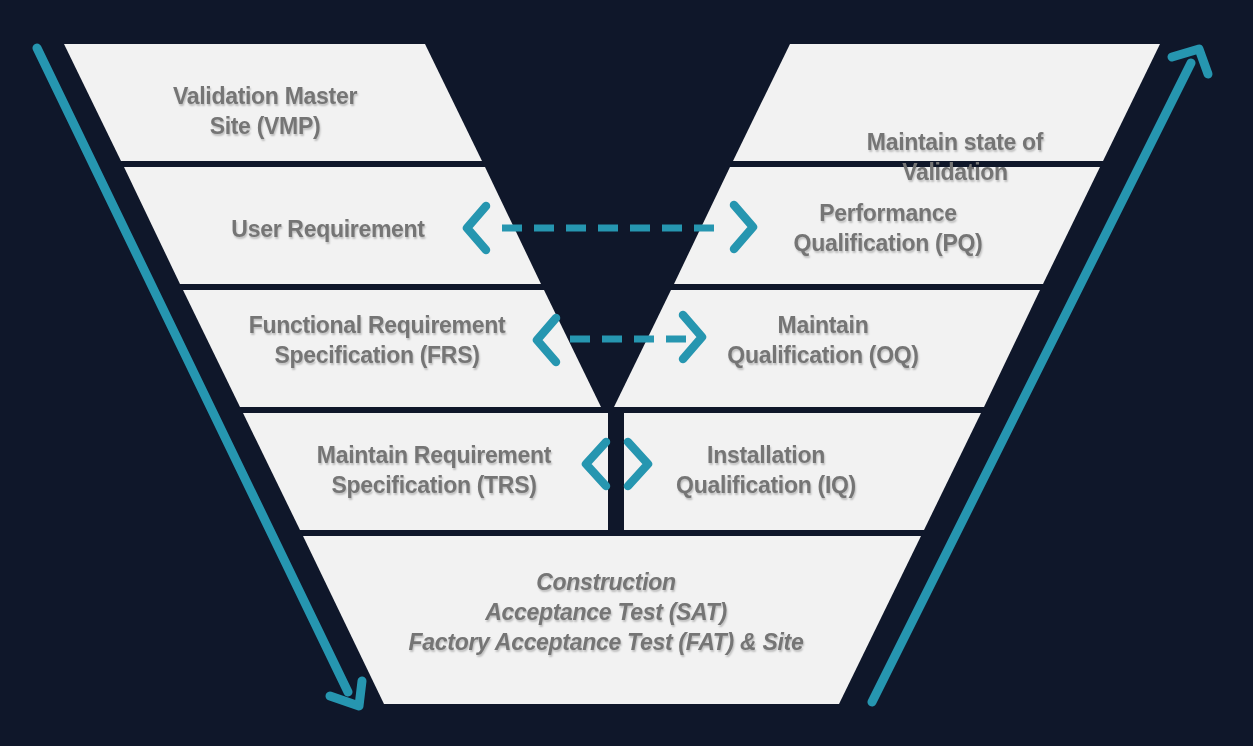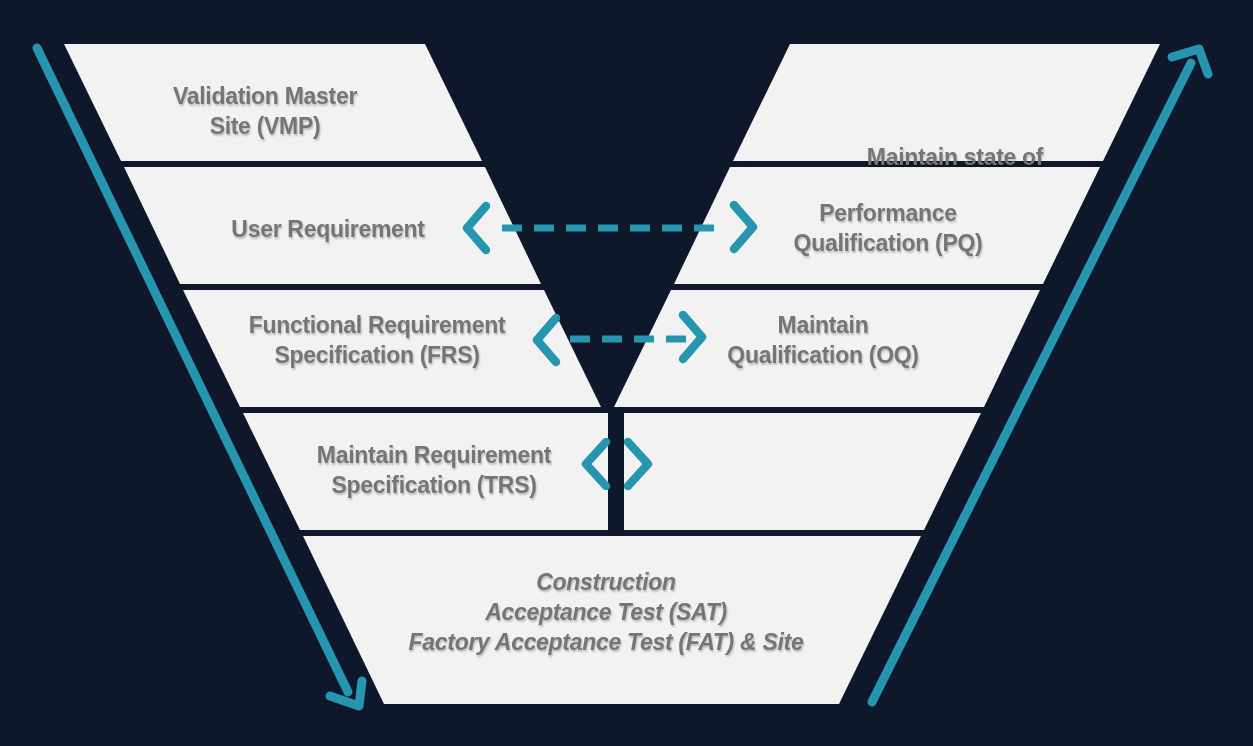--- a/index.html
+++ b/index.html
@@ -83,20 +83,21 @@
     </g>
   </svg>
 
   <div class="blocklabel" style="left:265px;top:111px;">
     <div>Validation Master</div>
     <div>Site (VMP)</div>
   </div>
 
   <div class="blocklabel" style="left:955px;top:111px;margin-top:46px;">
     <div>Maintain state of</div>
+    <div>Validation</div>
   </div>
 
   <div class="blocklabel" style="left:328px;top:229px;">
     <div>User Requirement</div>
   </div>
 
   <div class="blocklabel" style="left:377px;top:340px;">
     <div>Functional Requirement</div>
     <div>Specification (FRS)</div>
   </div>
@@ -109,20 +110,24 @@
   <div class="blocklabel" style="left:823px;top:340px;">
     <div>Maintain</div>
     <div>Qualification (OQ)</div>
   </div>
 
   <div class="blocklabel" style="left:434px;top:470px;">
     <div>Maintain Requirement</div>
     <div>Specification (TRS)</div>
   </div>
 
+  <div class="blocklabel" style="left:766px;top:470px;">
+    <div>Installation</div>
+    <div>Qualification (IQ)</div>
+  </div>
 
   <div class="blocklabel" style="left:606px;top:612px;font-style:italic;">
     <div>Construction</div>
     <div>Acceptance Test (SAT)</div>
     <div>Factory Acceptance Test (FAT) &amp; Site</div>
   </div>
 
 </div>
 
 </body></html>

